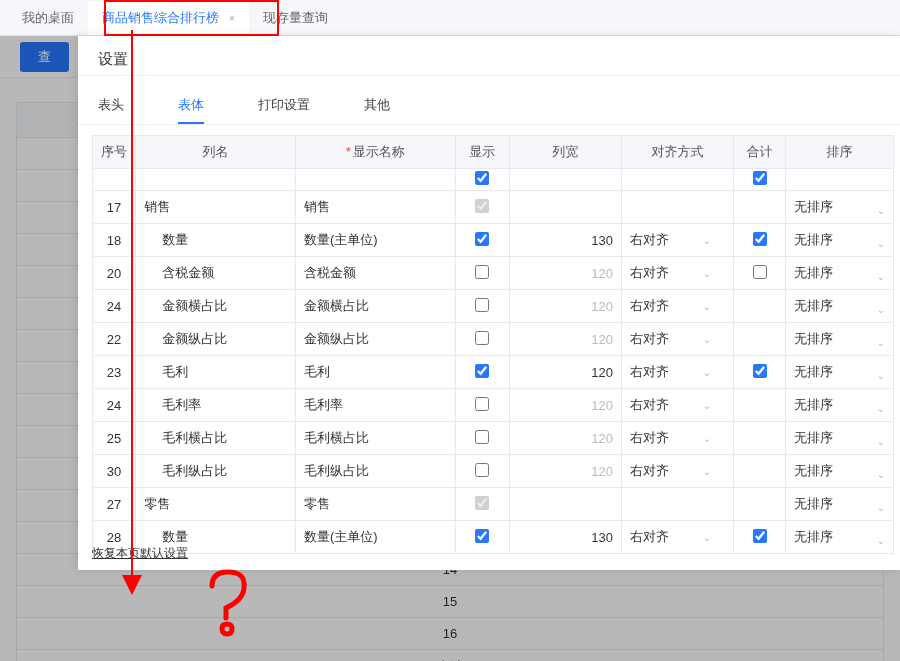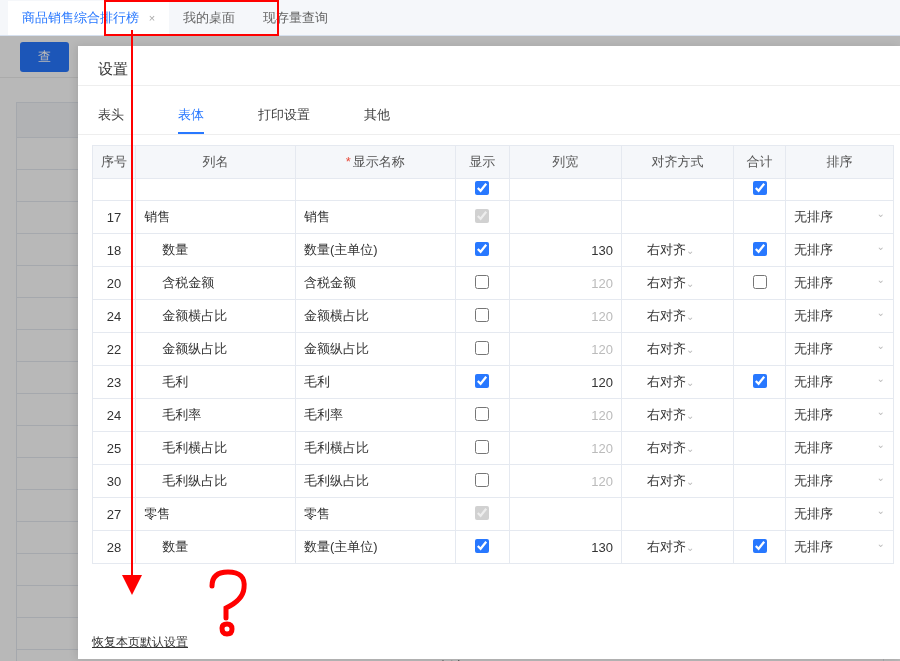--- a/index.html
+++ b/index.html
@@ -14,21 +14,21 @@
     .toolbar { height: 42px; background: #fff; display: flex; align-items: center; padding: 8px 20px; border-bottom: 1px solid #eee; }
     .btn-blue { background: #2878ff; color: #fff; padding: 6px 18px; border-radius: 3px; border: none; cursor: pointer; }
     
     .bg-table-area { padding: 24px 16px 0 16px; }
     .bg-table { width: 100%; border-collapse: collapse; }
     .bg-table th, .bg-table td { border: 1px solid #e5e9f0; padding: 8px 14px; text-align: center; color: #333; background: #fff; }
     .bg-table th { background: #f5f7fa; font-weight: normal; color: #555; }
     
     .overlay { position: absolute; left: 0; top: 36px; width: 900px; height: 625px; background: rgba(0,0,0,0.28); z-index: 10; }
     
-    .modal { position: absolute; left: 78px; top: 46px; width: 822px; height: 613px; background: #fff; z-index: 20; box-shadow: -2px 0 8px rgba(0,0,0,0.1); }
+    .modal { position: absolute; left: 78px; top: 36px; width: 822px; height: 534px; background: #fff; z-index: 20; box-shadow: -2px 0 8px rgba(0,0,0,0.1); }
     .modal-title { padding: 14px 20px 6px; font-size: 15px; color: #333; }
     .modal-sep { border-bottom: 1px solid #eee; margin: 0 0 0 0; }
     .modal-tabs { display: flex; padding: 12px 20px 0; border-bottom: 1px solid #eee; }
     .modal-tab { padding: 8px 0; margin-right: 54px; color: #404040; cursor: pointer; }
     .modal-tab.active { color: #2878ff; border-bottom: 2px solid #2878ff; }
     
     .grid-wrap { padding: 10px 6px 0 14px; }
     .grid-scroll { height: 440px; overflow: hidden; }
     .grid { width: 100%; border-collapse: collapse; table-layout: fixed; }
     .grid th, .grid td { border: 1px solid #e5e9f0; padding: 7px 8px; text-align: left; color: #333; white-space: nowrap; overflow: hidden; text-overflow: ellipsis; }
@@ -36,46 +36,46 @@
     .grid td.center { text-align: center; }
     .grid td.num { text-align: center; color: #333; border-radius: 8px; }
     .grid td .indent { padding-left: 18px; display: inline-block; }
     .grid td .cw { text-align: right; display: block; }
     .grid td .cw.dim { color: #bbb; }
     .grid tr.partial td { padding-top: 2px; padding-bottom: 2px; height: 10px; }
     
     .req-star { color: #e74c3c; margin-right: 2px; }
     input[type=checkbox] { width: 14px; height: 14px; accent-color: #2878ff; cursor: pointer; }
     input[type=checkbox]:disabled { accent-color: #bbb; cursor: default; }
-    .align-select { width: 100%; border: none; background: transparent; color: #333; padding-right: 14px; position: relative; display: flex; justify-content: center; align-items: center; }
-    .sort-select { width: 100%; border: none; background: transparent; color: #333; display: flex; justify-content: space-between; align-items: flex-start; }
+    .align-select { width: 100%; border: none; background: transparent; color: #333; padding-right: 14px; position: relative; display: flex; justify-content: space-between; align-items: center; }
+    .sort-select { width: 100%; border: none; background: transparent; color: #333; display: flex; justify-content: space-between; align-items: flex-end; }
     .chev { color: #bbb; font-size: 10px; }
     
     .reset-link { position: absolute; left: 14px; bottom: 8px; color: #333; font-size: 12px; text-decoration: underline; cursor: pointer; }
     
     .annot-arrow { position: absolute; z-index: 30; pointer-events: none; }
     
     .c-xuhao { width: 40px; }
     .c-lieming { width: 148px; }
     .c-xsname { width: 148px; }
     .c-xs { width: 50px; }
     .c-lk { width: 104px; }
     .c-dq { width: 104px; }
     .c-hj { width: 48px; }
     .c-px { width: 100px; }
   </style>
 </head>
 <body>
 
 <div class="top-tabs">
+  <div class="top-tab">我的桌面</div>
   <div class="top-tab active">
     <span>商品销售综合排行榜</span>
     <span class="close-x">×</span>
   </div>
-  <div class="top-tab">我的桌面</div>
   <div class="top-tab">现存量查询</div>
 </div>
 <div class="red-box"></div>
 
 <div class="toolbar">
   <button class="btn-blue">查</button>
 </div>
 
 <div class="bg-table-area">
   <table class="bg-table">

